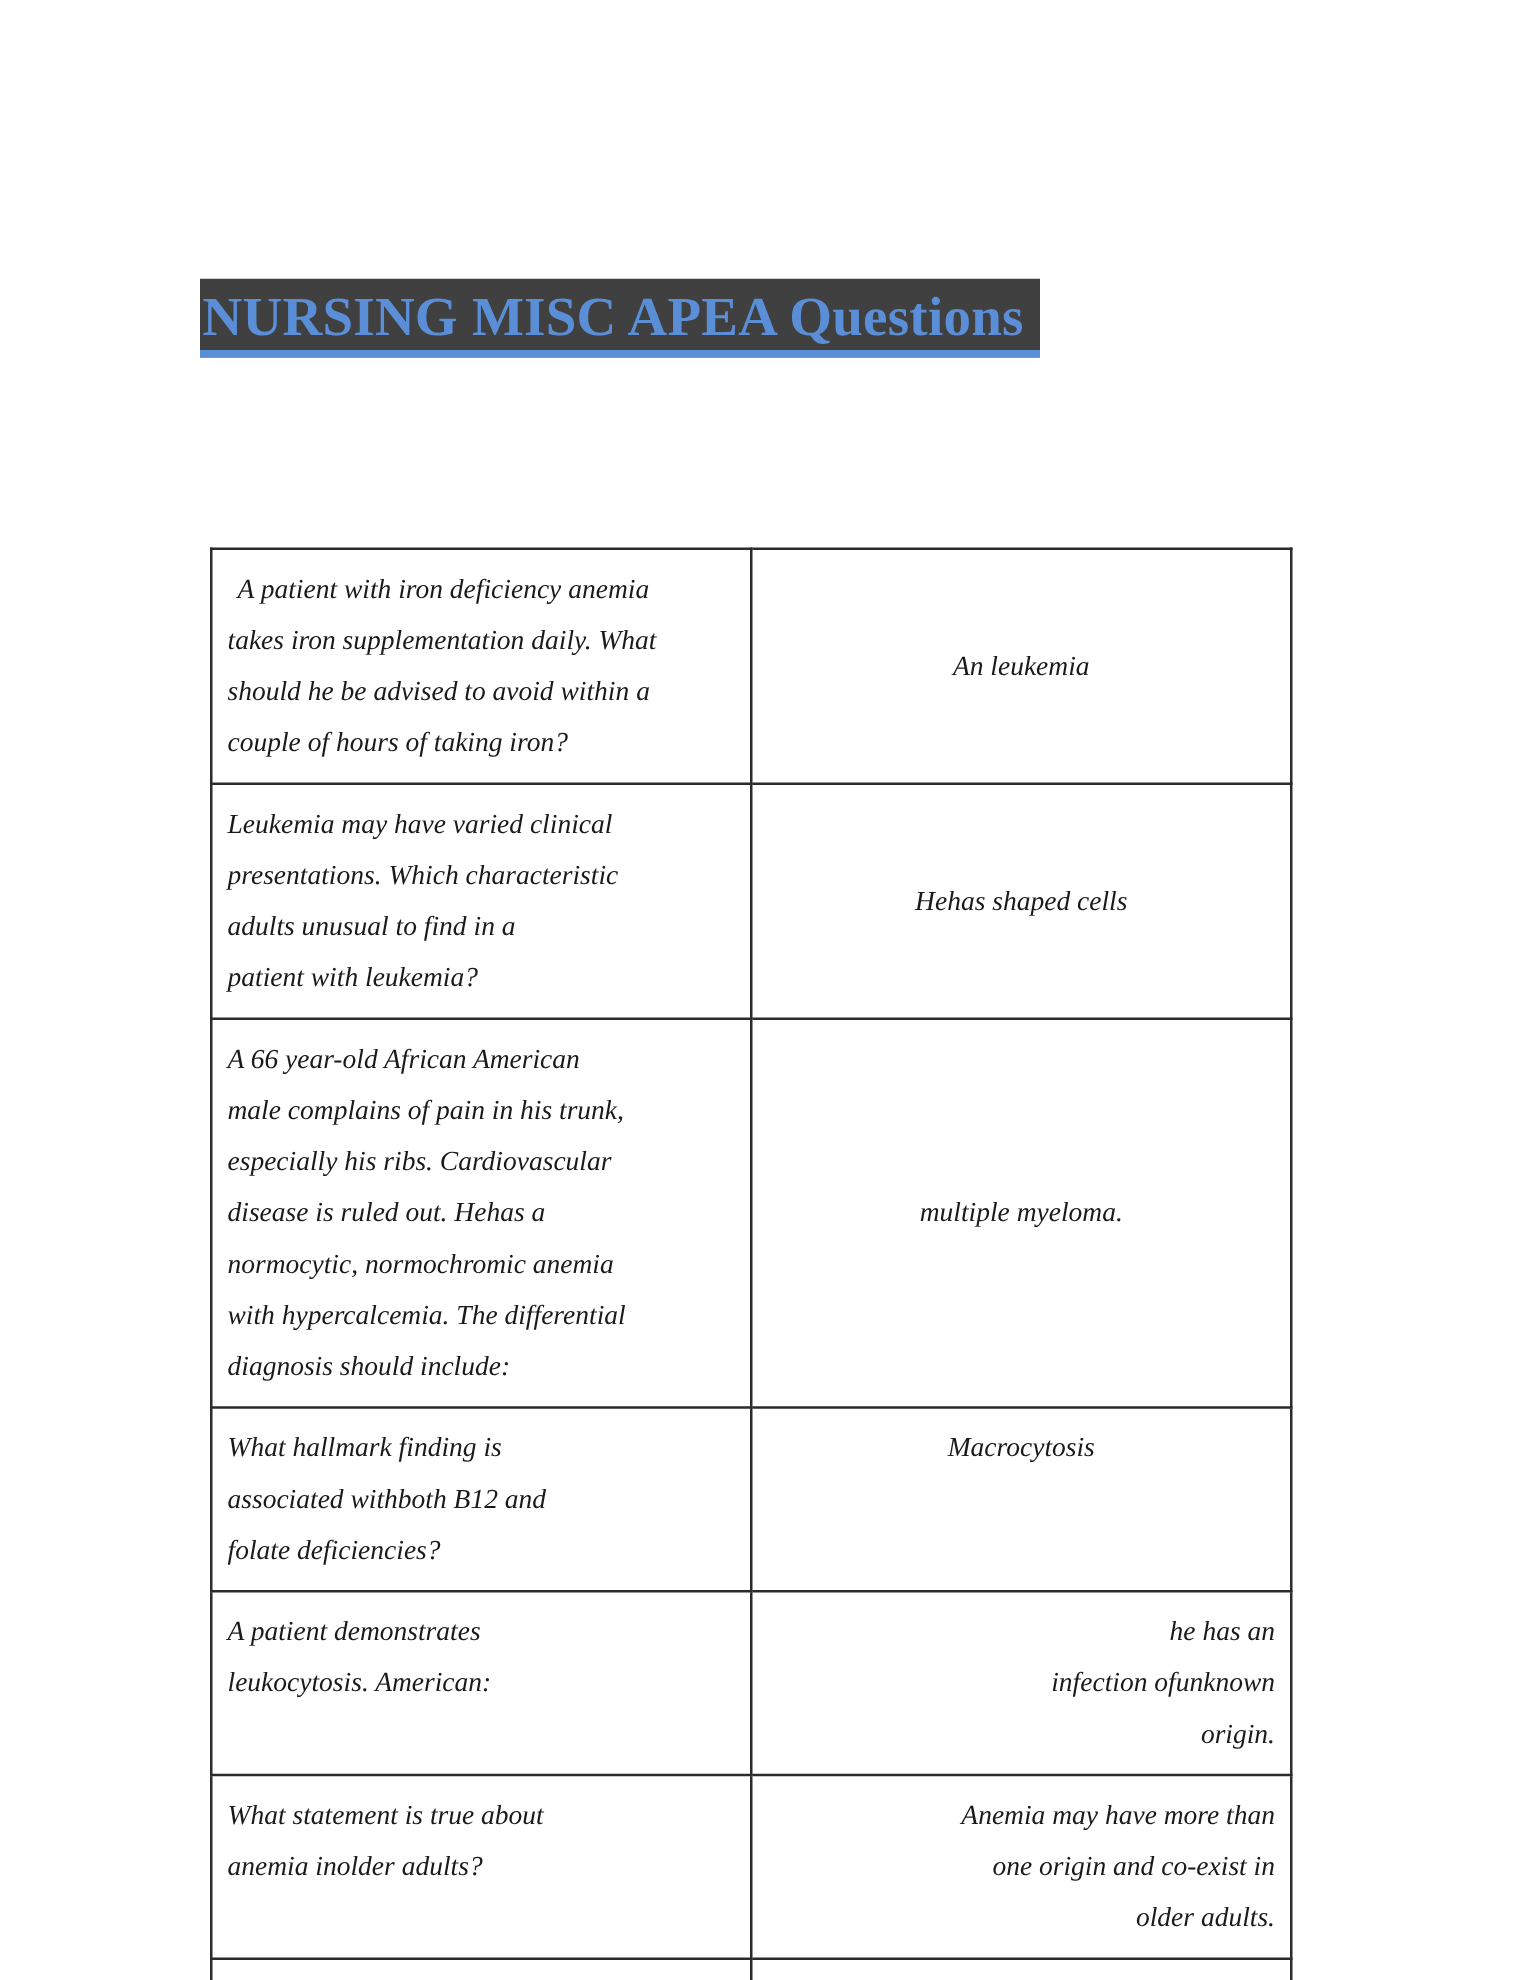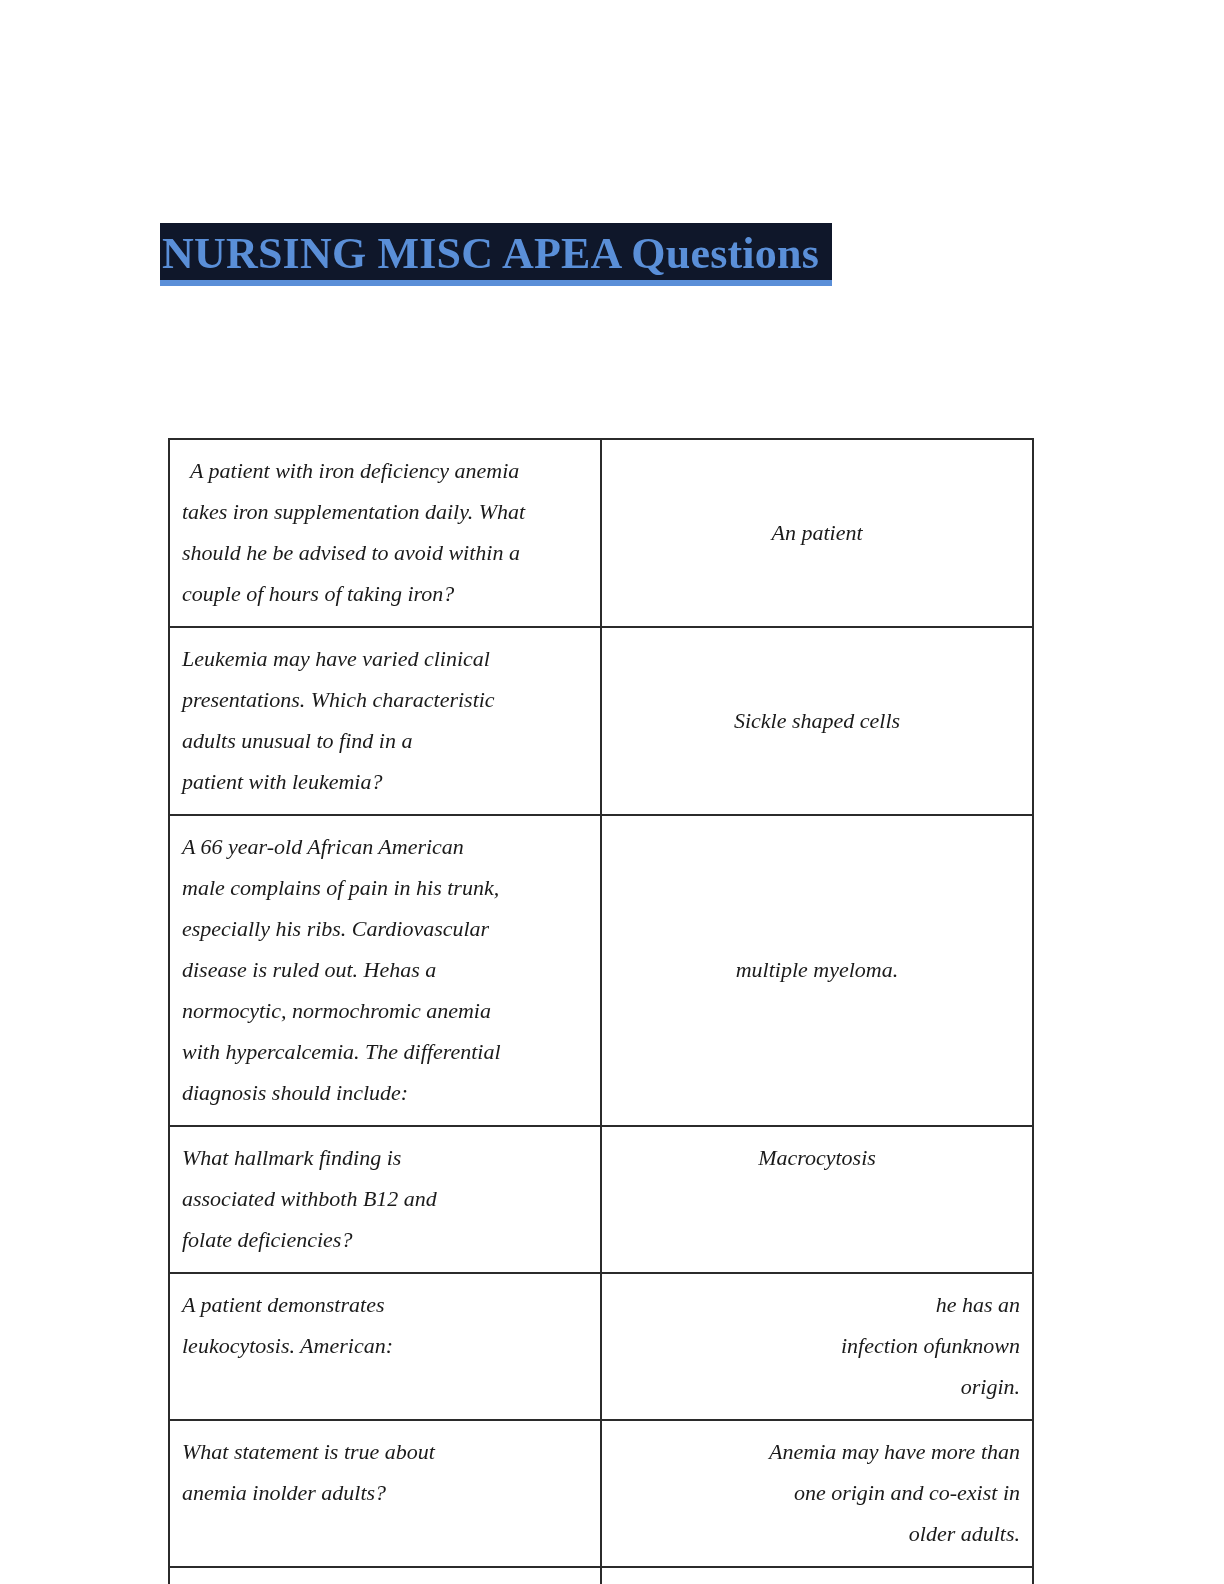--- a/index.html
+++ b/index.html
@@ -26,21 +26,21 @@
   .title-line {
     display: block;
     font-size: 44px;
     font-weight: bold;
     line-height: 84px;
     letter-spacing: 0.2px;
     color: #5A8FD8;
     white-space: pre;
   }
   .title-line .hl {
-    background: #0f172a;
+    background: #404040;
     box-decoration-break: clone;
     -webkit-box-decoration-break: clone;
     border-bottom: 6px solid #5A8FD8;
     padding: 6px 2px 2px 2px;
   }
 
   
   .qa-table {
     position: absolute;
     left: 168px;
@@ -109,37 +109,37 @@
       <td class="mid-align">
         <div class="q-cell">
             <div class="q-text indent">A patient with iron deficiency anemia
 takes iron supplementation daily. What
 should he be advised to avoid within a
 couple of hours of taking iron?</div>
           </div>
       </td>
       <td class="mid-align">
         <div class="a-cell">
-            <div class="a-text single">An patient</div>
+            <div class="a-text single">An leukemia</div>
           </div>
       </td>
     </tr>
 
     <tr>
       <td class="mid-align">
         <div class="q-cell">
             <div class="q-text">Leukemia may have varied clinical
 presentations. Which characteristic
 adults unusual to find in a
 patient with leukemia?</div>
           </div>
       </td>
       <td class="mid-align">
         <div class="a-cell">
-            <div class="a-text single">Sickle shaped cells</div>
+            <div class="a-text single">Hehas shaped cells</div>
           </div>
       </td>
     </tr>
 
     <tr>
       <td class="mid-align">
         <div class="q-cell">
             <div class="q-text">A 66 year-old African American
 male complains of pain in his trunk,
 especially his ribs. Cardiovascular

